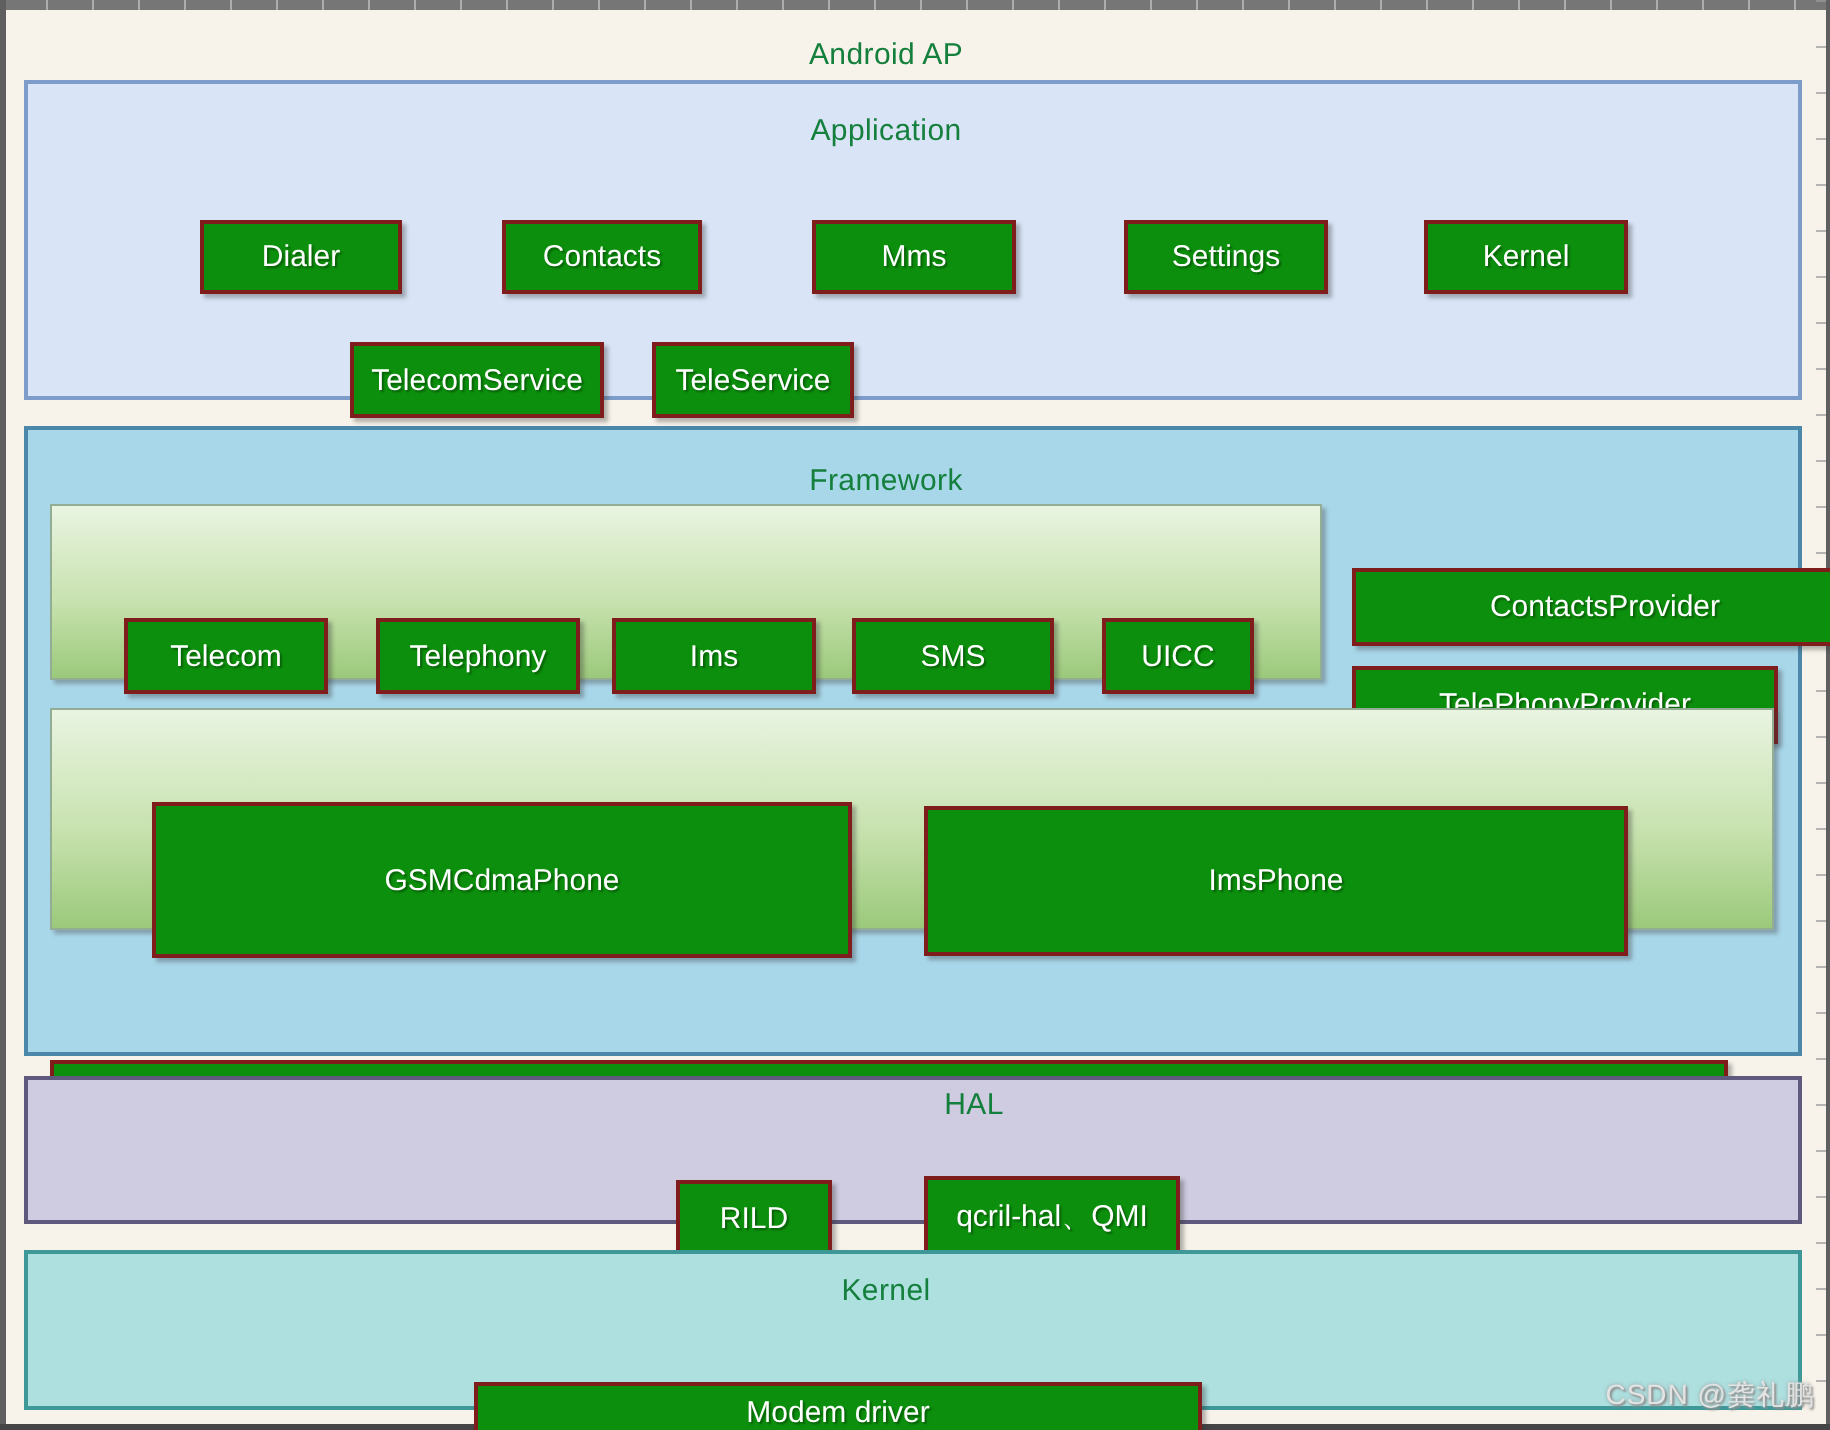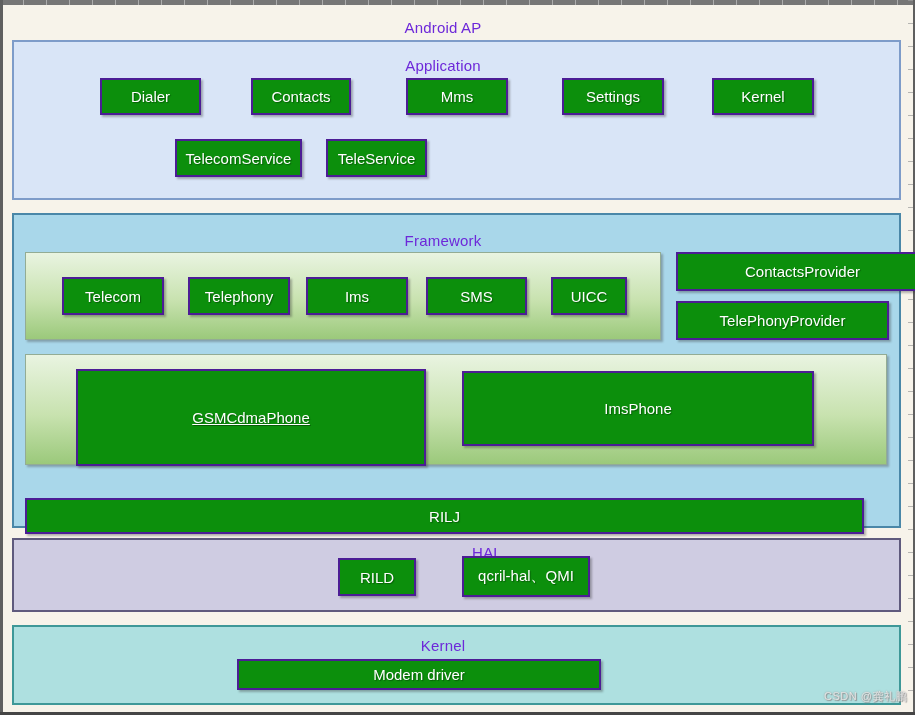--- a/index.html
+++ b/index.html
@@ -20,51 +20,52 @@
   .edge-right{position:absolute;right:0;top:0;width:2px;height:715px;background:#5f5f5f;}
   .edge-right-ticks{
     position:absolute;right:2px;top:0;width:5px;height:715px;
     background-image:repeating-linear-gradient(180deg,#9a9a9a 0 1px,transparent 1px 23px);
     opacity:.7;
   }
   .edge-bottom{position:absolute;left:0;bottom:0;width:915px;height:3px;background:#454545;}
 
   .layer-label{
     position:absolute;left:12px;width:862px;text-align:center;
-    font-size:15px;color:#6d28d9;letter-spacing:.2px;
+    font-size:15px;color:#15803d;letter-spacing:.2px;
   }
   .page-title{top:19px;}
 
   .section{position:absolute;box-sizing:border-box;}
   .sec-app{left:12px;top:40px;width:889px;height:160px;background:var(--application-bg,#d9e5f7);border:2px solid #7e9cc9;}
   .sec-fw{left:12px;top:213px;width:889px;height:315px;background:var(--framework-bg,#a9d7ea);border:2px solid #4a87a8;}
   .sec-hal{left:12px;top:538px;width:889px;height:74px;background:var(--hal-bg,#cfcce2);border:2px solid #5f5a7d;}
   .sec-kernel{left:12px;top:625px;width:889px;height:80px;background:var(--kernel-bg,#aee0e0);border:2px solid #3e9898;}
 
   .grad-box{
     position:absolute;box-sizing:border-box;
     background:linear-gradient(180deg,#e9f4e1 0%,#c8e2af 55%,#9bc97b 100%);
     border:1px solid #93ac94;
     box-shadow:2px 2px 2px rgba(60,60,60,.35);
   }
 
   .gbox{
     position:absolute;box-sizing:border-box;
     background:var(--box-green,#0c8f0c);
-    border:2px solid #4c1d95;
+    border:2px solid #7f1d1d;
     box-shadow:2px 2px 2px rgba(50,50,50,.35);
     color:#ffffff;font-size:15px;
     display:flex;align-items:center;justify-content:center;
     text-shadow:1px 1px 1px rgba(0,0,0,.35);
     white-space:nowrap;
+    margin-top:32px;
   }
 
   .watermark{
     position:absolute;right:8px;top:689px;
-    font-size:11px;color:#e3e3e3;
+    font-size:14px;color:#e3e3e3;
     text-shadow:0 0 2px #9a9a9a,1px 1px 1px #8c8c8c;
     letter-spacing:.5px;
   }
 </style>
 </head>
 <body style="--box-green: #0c8f0c; --application-bg: #d9e5f7; --framework-bg: #a9d7ea; --hal-bg: #cfcce2; --kernel-bg: #aee0e0;">
 
 <div class="canvas">
 
   <div class="ruler-top"></div>
@@ -92,21 +93,21 @@
   <div class="gbox" style="left:62px;top:277px;width:102px;height:38px;">Telecom</div>
   <div class="gbox" style="left:188px;top:277px;width:102px;height:38px;">Telephony</div>
   <div class="gbox" style="left:306px;top:277px;width:102px;height:38px;">Ims</div>
   <div class="gbox" style="left:426px;top:277px;width:101px;height:38px;text-align:right;">SMS</div>
   <div class="gbox" style="left:551px;top:277px;width:76px;height:38px;">UICC</div>
 
   <div class="gbox" style="left:676px;top:252px;width:253px;height:39px;">ContactsProvider</div>
   <div class="gbox" style="left:676px;top:301px;width:213px;height:39px;">TelePhonyProvider</div>
 
   <div class="grad-box" style="left:25px;top:354px;width:862px;height:111px;"></div>
-  <div class="gbox" style="left:76px;top:369px;width:350px;height:97px;text-decoration:underline;">GSMCdmaPhone</div>
+  <div class="gbox" style="left:76px;top:369px;width:350px;height:78px;">GSMCdmaPhone</div>
   <div class="gbox" style="left:462px;top:371px;width:352px;height:75px;">ImsPhone</div>
 
   <div class="gbox" style="left:25px;top:498px;width:839px;height:36px;">RILJ</div>
 
   <div class="section sec-hal"></div>
   <div class="layer-label" style="top:544px;padding-left:44px;">HAL</div>
   <div class="gbox" style="left:338px;top:558px;width:78px;height:38px;">RILD</div>
   <div class="gbox" style="left:462px;top:556px;width:128px;height:41px;">qcril-hal、QMI</div>
 
   <div class="section sec-kernel"></div>

